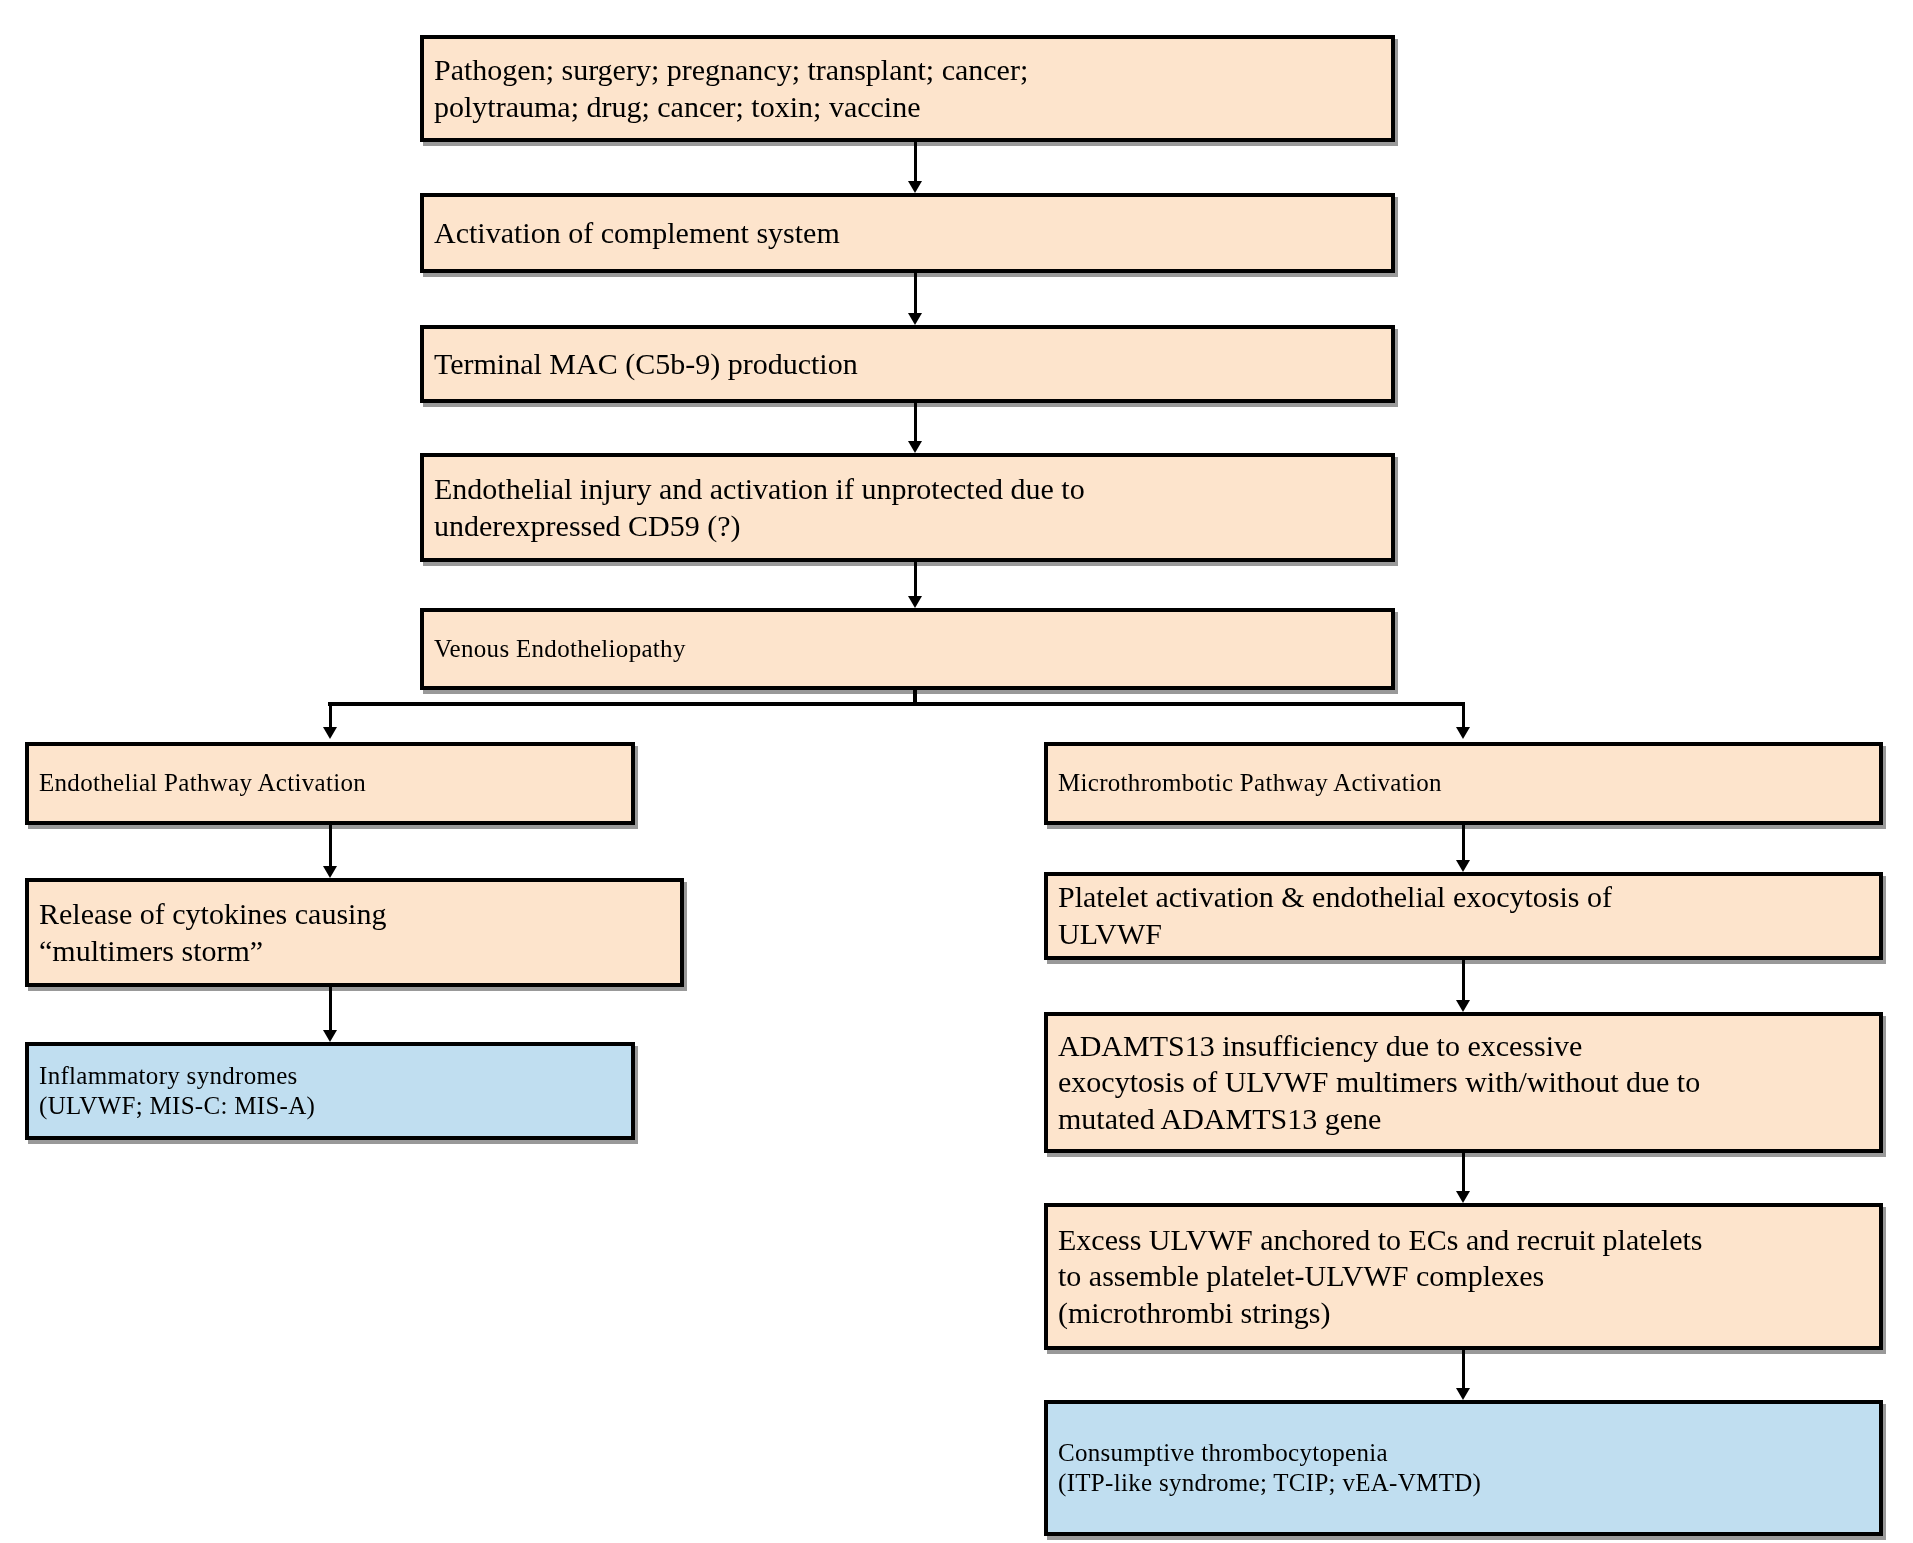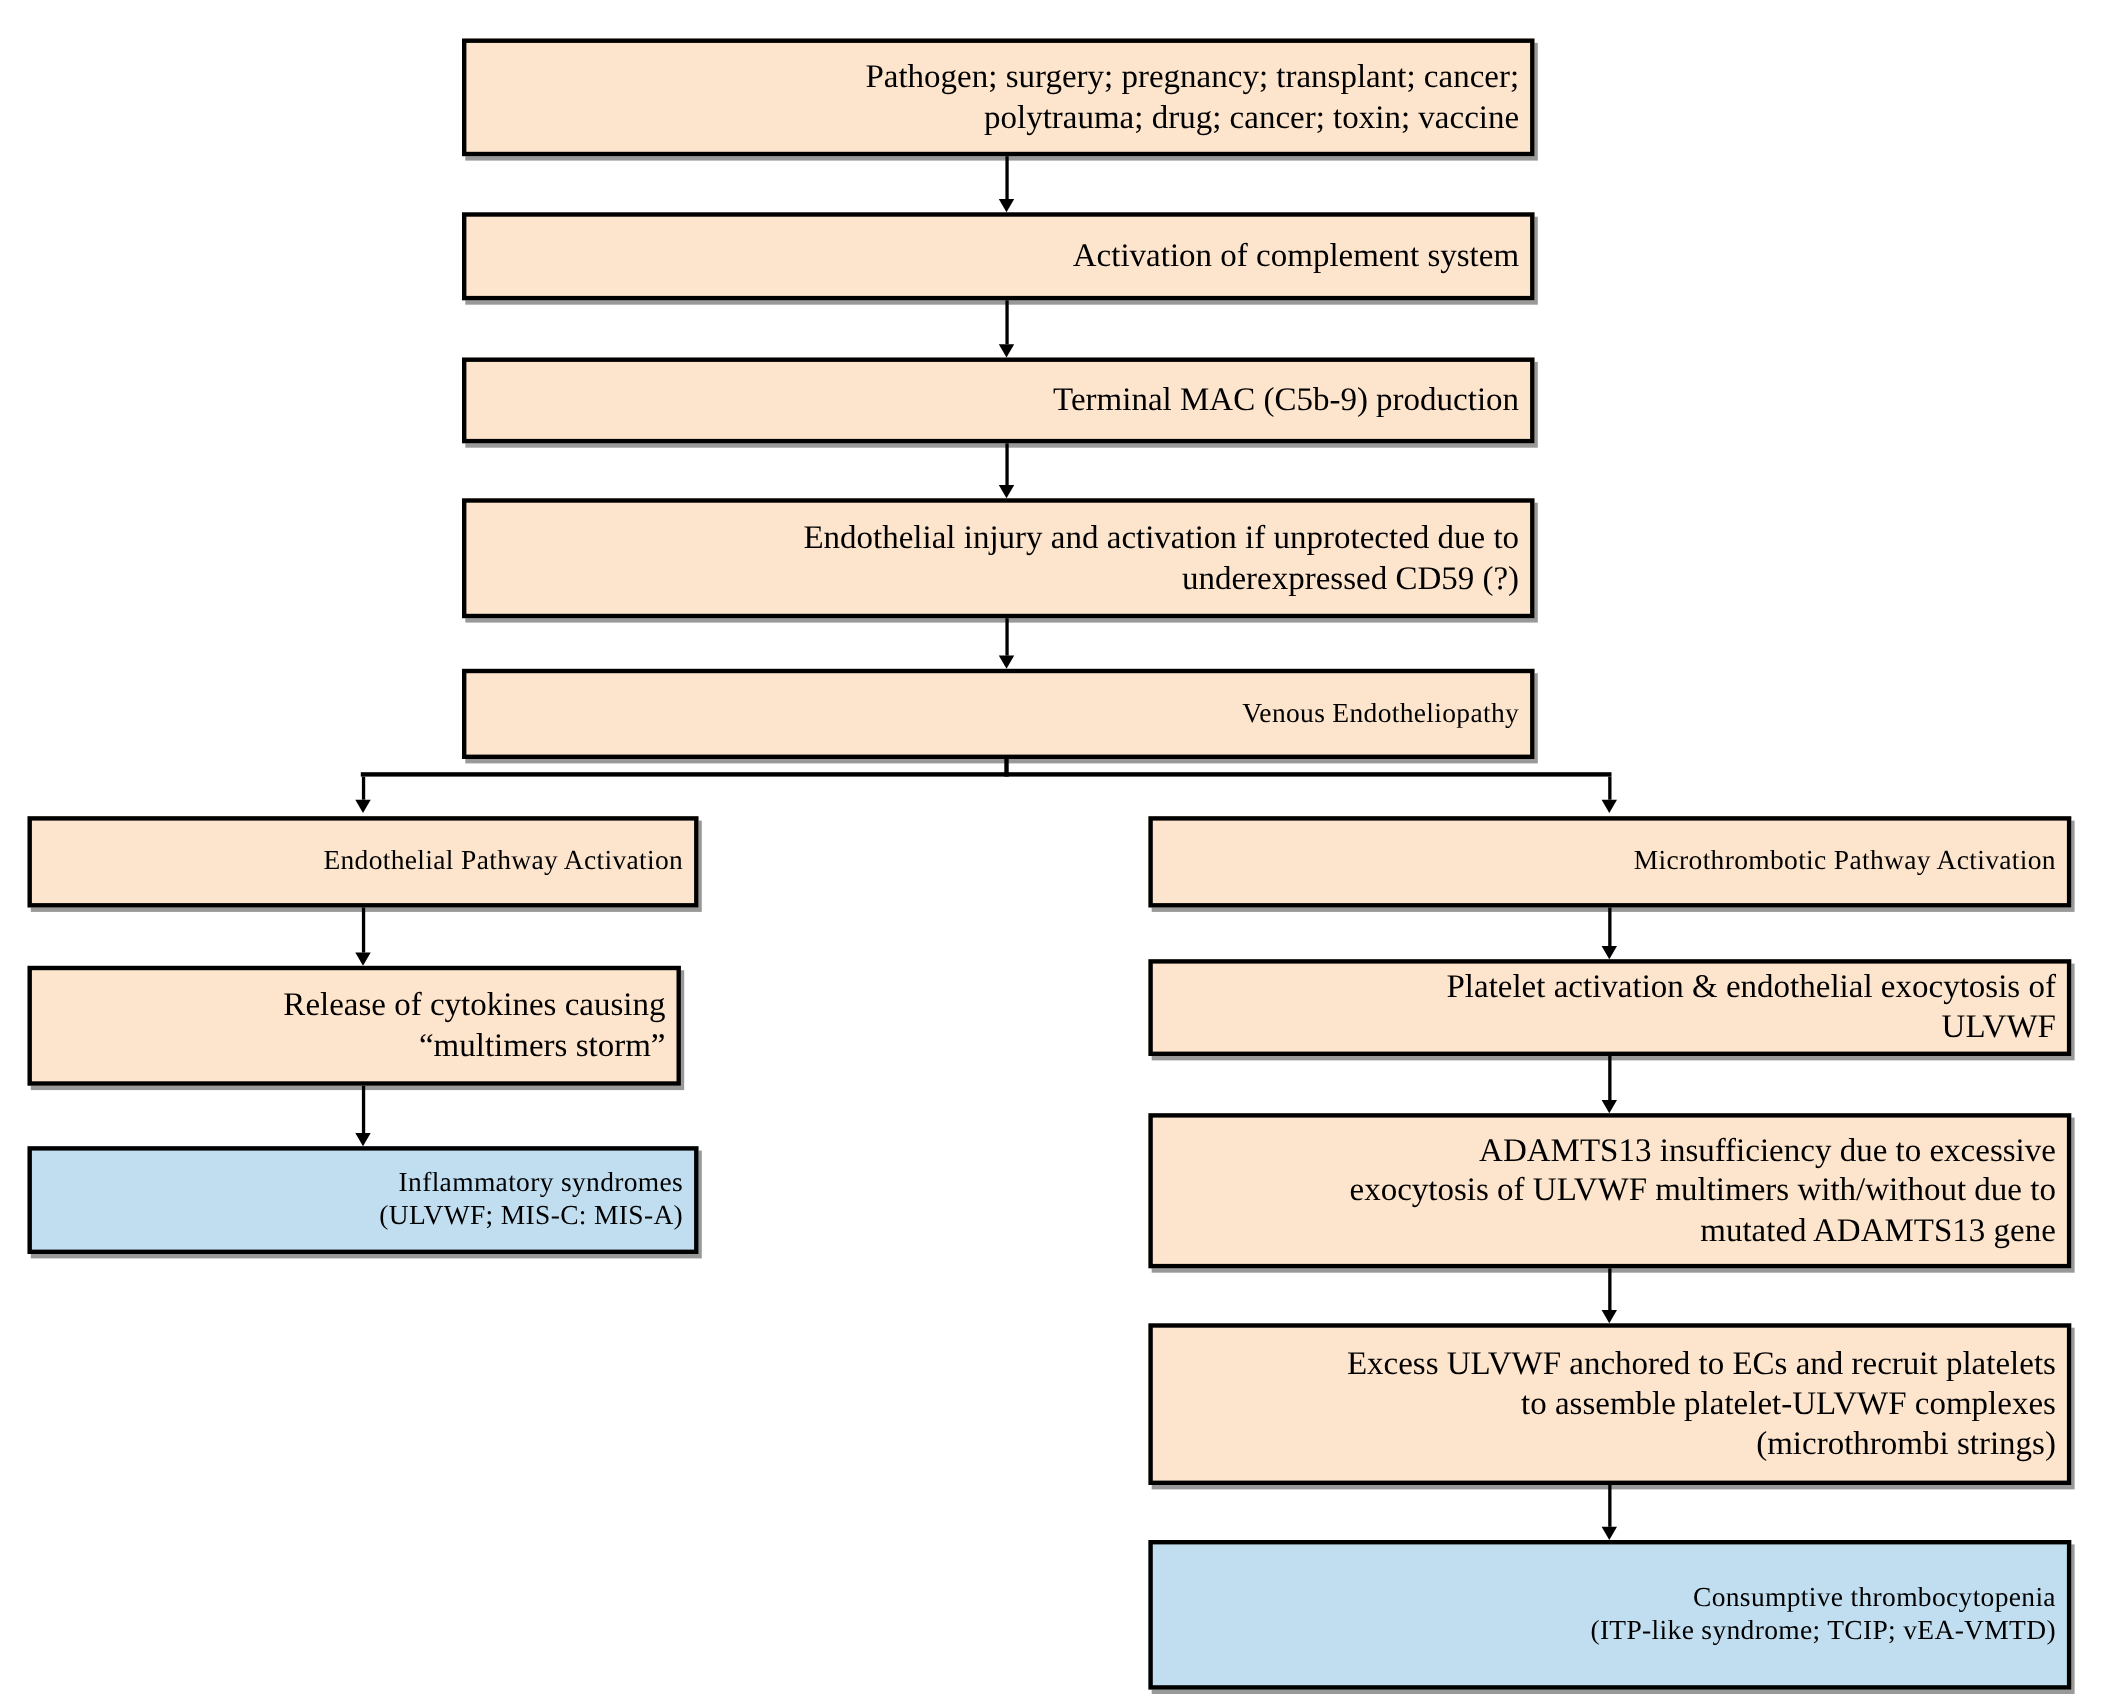--- a/index.html
+++ b/index.html
@@ -13,39 +13,39 @@
   }
   .box {
     position: absolute;
     box-sizing: border-box;
     border: 4px solid #000000;
     background: #fde4cc;
     box-shadow: 3px 4px 0 rgba(0,0,0,0.40);
     display: flex;
     flex-direction: column;
     justify-content: center;
-    align-items: flex-end;
+    align-items: flex-start;
     text-align: center;
     font-size: 30px;
     line-height: 1.22;
     padding: 2px 10px;
   }
   .box.outcome { background: #c0def0; }
   .box.bold { font-weight: normal; font-size: 25px; letter-spacing: 0.3px; }
 
   
   #box-causes               { left: 420px; top: 35px;   width: 975px; height: 107px; }
   #box-complement           { left: 420px; top: 193px;  width: 975px; height: 80px;  }
   #box-terminal-mac         { left: 420px; top: 325px;  width: 975px; height: 78px;  }
   #box-endothelial-injury   { left: 420px; top: 453px;  width: 975px; height: 109px; }
   #box-venous               { left: 420px; top: 608px;  width: 975px; height: 82px;  }
 
   
   #box-inflammatory-pathway { left: 25px;  top: 742px;  width: 610px; height: 83px;  }
-  #box-cytokine-release     { left: 25px;  top: 878px;  width: 594px; height: 109px; }
+  #box-cytokine-release     { left: 25px;  top: 878px;  width: 659px; height: 109px; }
   #box-inflammatory-synd    { left: 25px;  top: 1042px; width: 610px; height: 98px;  }
 
   
   #box-microthrombotic      { left: 1044px; top: 742px;  width: 839px; height: 83px;  }
   #box-platelet             { left: 1044px; top: 872px;  width: 839px; height: 88px;  }
   #box-adamts13             { left: 1044px; top: 1012px; width: 839px; height: 141px; }
   #box-excess-ulvwf         { left: 1044px; top: 1203px; width: 839px; height: 147px; }
   #box-consumptive          { left: 1044px; top: 1400px; width: 839px; height: 136px; }
 
   

